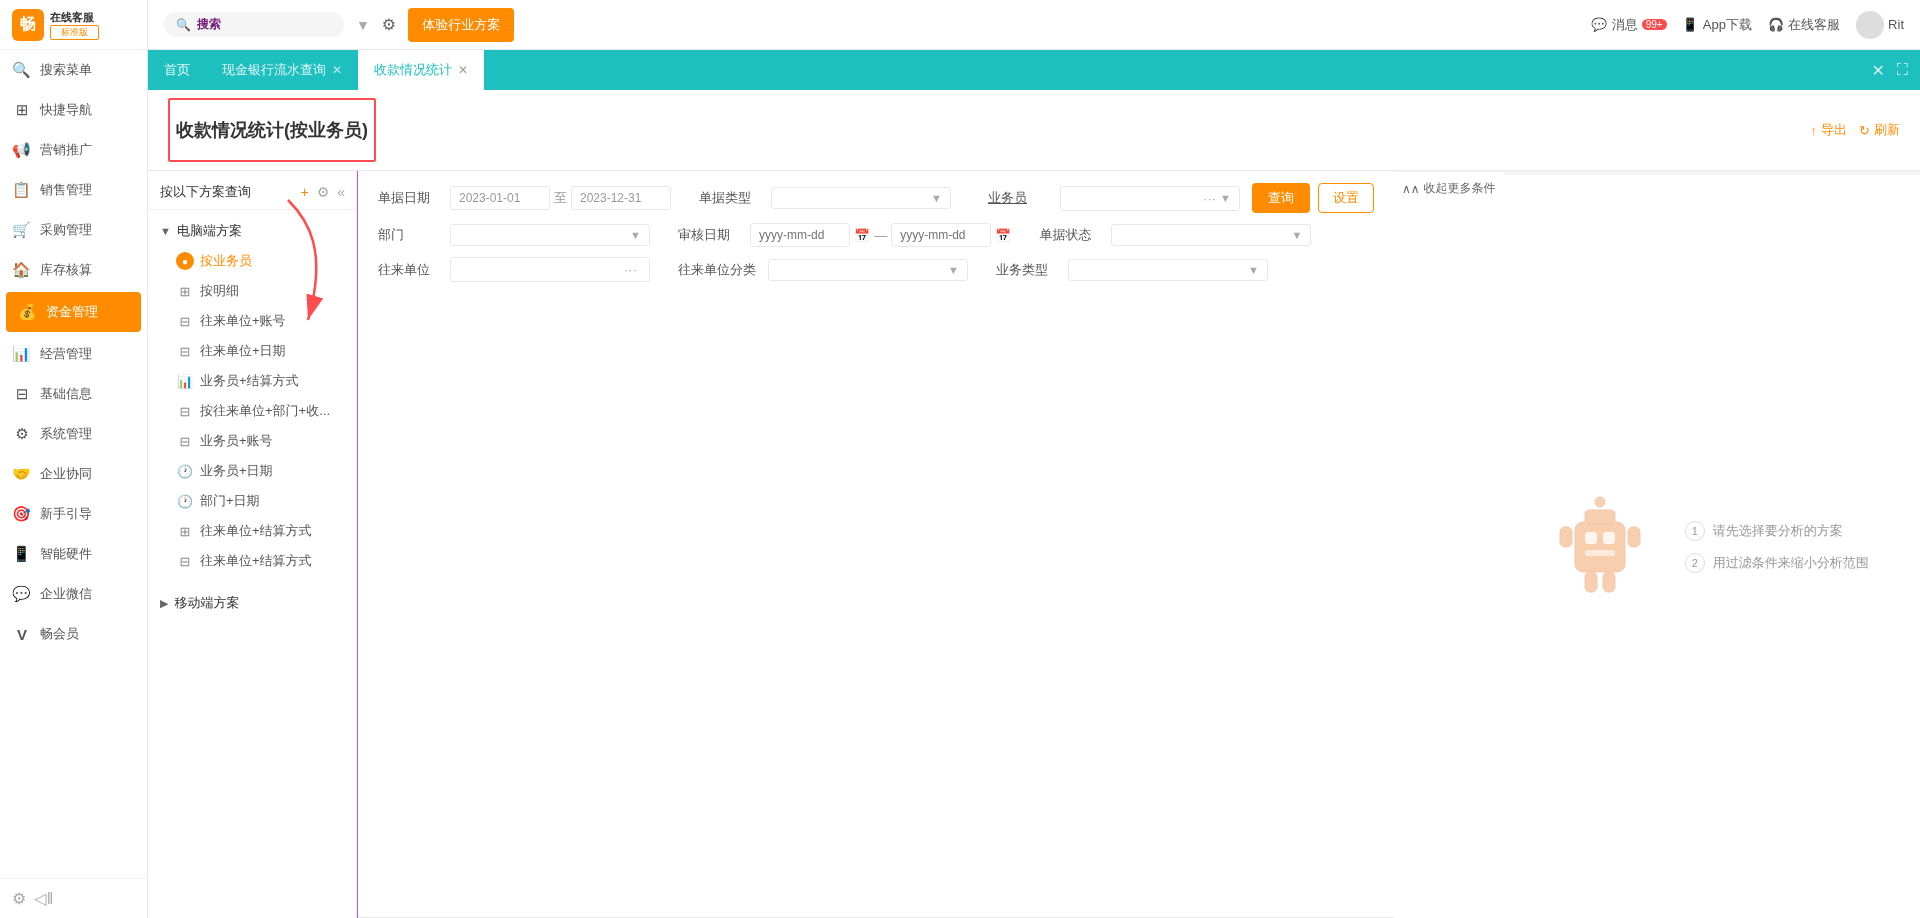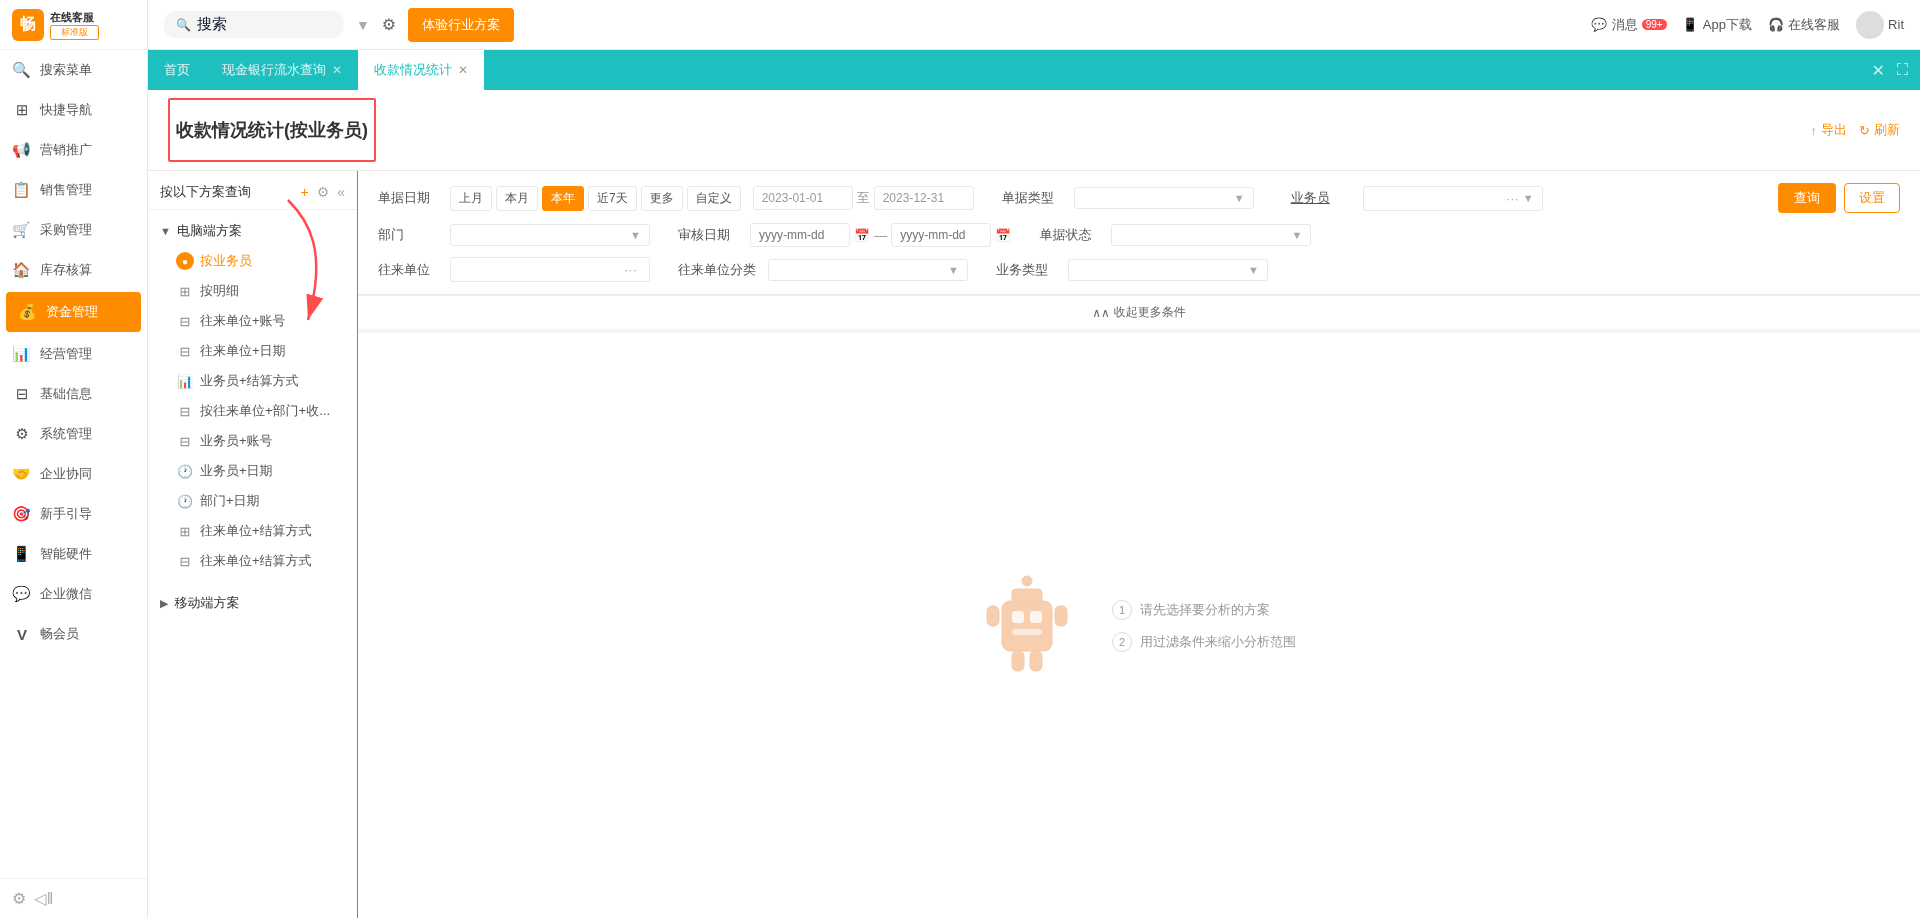--- a/index.html
+++ b/index.html
@@ -61,21 +61,21 @@
 
     .tree-section { padding: 6px 0; }
     .tree-header { display: flex; align-items: center; padding: 6px 12px; color: #333; font-size: 13px; cursor: pointer; }
     .tree-header .arrow { margin-right: 6px; color: #666; font-size: 11px; }
     .tree-item { display: flex; align-items: center; padding: 6px 12px 6px 28px; color: #555; font-size: 13px; cursor: pointer; }
     .tree-item.active { color: #ff8c00; }
     .tree-item .item-icon { width: 18px; height: 18px; margin-right: 6px; display: flex; align-items: center; justify-content: center; font-size: 13px; }
     .item-icon-circle { width: 18px; height: 18px; border-radius: 50%; background: #ff8c00; color: #fff; display: flex; align-items: center; justify-content: center; font-size: 10px; }
 
     
-    .right-content { flex: 1; display: flex; flex-direction: column; overflow: hidden; }
+    .right-content { flex: 1; display: flex; flex-direction: row; overflow: hidden; }
 
     
     .filter-area { background: #fff; padding: 12px 20px; border-bottom: 1px solid #e8e8e8; }
     .filter-row { display: flex; align-items: center; margin-bottom: 10px; gap: 12px; flex-wrap: wrap; }
     .filter-row:last-child { margin-bottom: 0; }
     .filter-label { color: #555; font-size: 13px; min-width: 60px; }
     .filter-date-group { display: flex; align-items: center; gap: 4px; }
     .date-btn { padding: 3px 8px; border: 1px solid #e8e8e8; border-radius: 3px; font-size: 12px; cursor: pointer; color: #555; background: #fff; }
     .date-btn.active { background: #ff8c00; color: #fff; border-color: #ff8c00; }
     .date-input { padding: 4px 8px; border: 1px solid #e8e8e8; border-radius: 3px; font-size: 12px; color: #999; width: 100px; }
@@ -178,21 +178,21 @@
     <span class="icon" style="color:#aaa;font-size:16px;">⚙</span>
     <span class="icon" style="color:#aaa;font-size:16px;">◁‖</span>
   </div>
 </div>
 
 <div class="main">
 
   <div class="topbar">
     <div class="topbar-search">
       <span>🔍</span>
-      <span style="color:#0f172a;font-size:15px;">搜索</span>
+      <span style="color:#701a75;font-size:12px;font-weight:bold;">搜索</span>
     </div>
     <span style="color:#aaa;font-size:14px;">▼</span>
     <span class="topbar-gear">⚙</span>
     <button class="topbar-btn">体验行业方案</button>
     <div class="topbar-spacer"></div>
     <div class="topbar-right">
       <div class="topbar-right-item">
         <span>💬</span>
         <span>消息</span>
         <span class="badge-red">99+</span>
@@ -332,28 +332,20 @@
           </div>
         </div>
       </div>
 
       <div class="right-content">
 
         <div class="filter-area">
 
           <div class="filter-row">
             <span class="filter-label">单据日期</span>
-            <div class="filter-date-group">
-              <button class="date-btn">上月</button>
-              <button class="date-btn">本月</button>
-              <button class="date-btn active">本年</button>
-              <button class="date-btn">近7天</button>
-              <button class="date-btn">更多</button>
-              <button class="date-btn">自定义</button>
-            </div>
             <div class="date-range-group">
               <input class="date-input" value="2023-01-01" style="">
               <span style="color:#999;">至</span>
               <input class="date-input" value="2023-12-31" style="">
             </div>
 
             <span class="filter-label" style="margin-left:16px;">单据类型</span>
             <div class="filter-select" style="min-width:180px;">
               <span class="filter-select-text"></span>
               <span class="arrow">▼</span>

